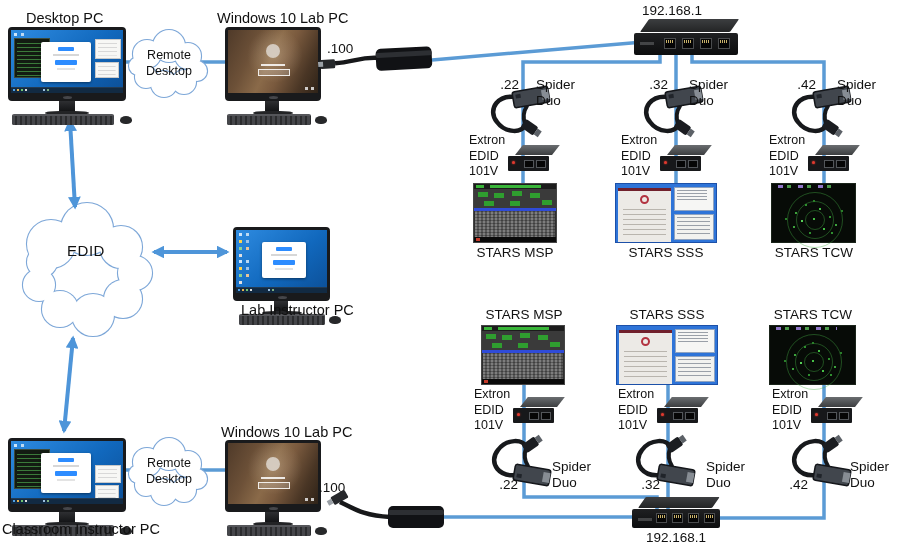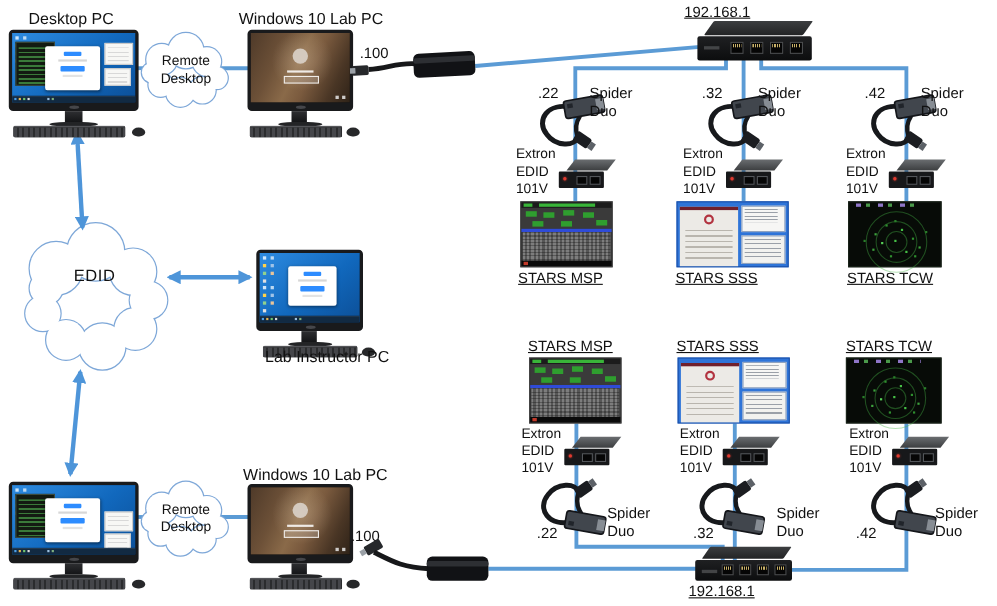--- a/index.html
+++ b/index.html
@@ -1,22 +1,22 @@
 <!DOCTYPE html>
 <html><head>
 <meta charset="utf-8">
 <style>
   html,body{margin:0;padding:0;background:#fff;}
   #stage{position:relative;width:906px;height:551px;background:#ffffff;overflow:hidden;
          font-family:"Liberation Sans",sans-serif;color:#111;}
   .abs{position:absolute;}
   .lbl{position:absolute;font-size:13.5px;line-height:1.18;color:#111;}
   .lbl-pc{font-size:14.5px;white-space:nowrap;}
-  .lbl-ip{white-space:nowrap;}
-  .ctr{text-decoration:underline;}
+  .lbl-ip{text-align:right;white-space:nowrap;}
+  .ctr{text-align:center;}
   .cloudtext{position:absolute;text-align:center;font-size:12.5px;line-height:1.3;color:#111;}
   .zoomtext{position:absolute;text-align:center;font-size:15px;letter-spacing:.5px;color:#111;}
 
   
   .co{fill:#fff;stroke:#7da7d8;stroke-width:2.2;}
   .ci{fill:#fff;}
 
   
   .pc{position:absolute;}
   .mon{position:absolute;left:0;top:0;background:#050505;border:3px solid #191a1c;border-bottom-width:8px;border-radius:4px;box-sizing:border-box;}
@@ -268,21 +268,21 @@
             <div class="zf"></div>
         </div>
         <div class="taskbar"></div>
       </div>
     </div>
     <div class="stand" style="left:41px;top:74px;width:14px;height:10px"></div>
     <div class="base" style="left:29px;top:84px;width:40px"></div>
     <div class="kb" style="left:6px;top:87px;width:86px"></div>
     <div class="mouse" style="left:96px;top:89px"></div>
   </div>
-  <div class="lbl lbl-pc" style="left:241px;top:317px">Lab Instructor PC</div>
+  <div class="lbl lbl-pc" style="left:241px;top:302px">Lab Instructor PC</div>
 
   <div class="pc" style="left:8px;top:438px;width:130px;height:100px">
     <div class="mon" style="width:118px;height:74px">
       <div class="scr scr-zoom">
         <div class="icons" style="left:3px;top:3px"></div>
         <div class="term"></div>
         <div class="zoomwin" style="left:30px;top:12px;width:50px;height:40px">
           <div class="zl"></div>
             <div class="zt"></div>
             <div class="zb"></div>
@@ -291,20 +291,21 @@
         <div class="panel" style="left:84px;top:24px;width:24px;height:16px"></div>
         <div class="panel" style="left:84px;top:44px;width:22px;height:13px"></div>
         <div class="taskbar"></div>
       </div>
     </div>
     <div class="stand" style="left:51px;top:74px;width:16px;height:10px"></div>
     <div class="base" style="left:37px;top:84px;width:44px"></div>
     <div class="kb" style="left:4px;top:87px;width:102px"></div>
     <div class="mouse" style="left:112px;top:89px"></div>
   </div>
+  <div class="lbl lbl-pc" style="left:2px;top:521px">Classroom Instructor PC</div>
 
   <div class="lbl lbl-pc" style="left:221px;top:424px">Windows 10 Lab PC</div>
   <div class="pc" style="left:225px;top:440px;width:106px;height:98px">
     <div class="mon" style="width:96px;height:72px">
       <div class="scr scr-login">
         <div class="avatar"></div>
         <div class="uline"></div>
         <div class="pwd"></div>
       </div>
     </div>

